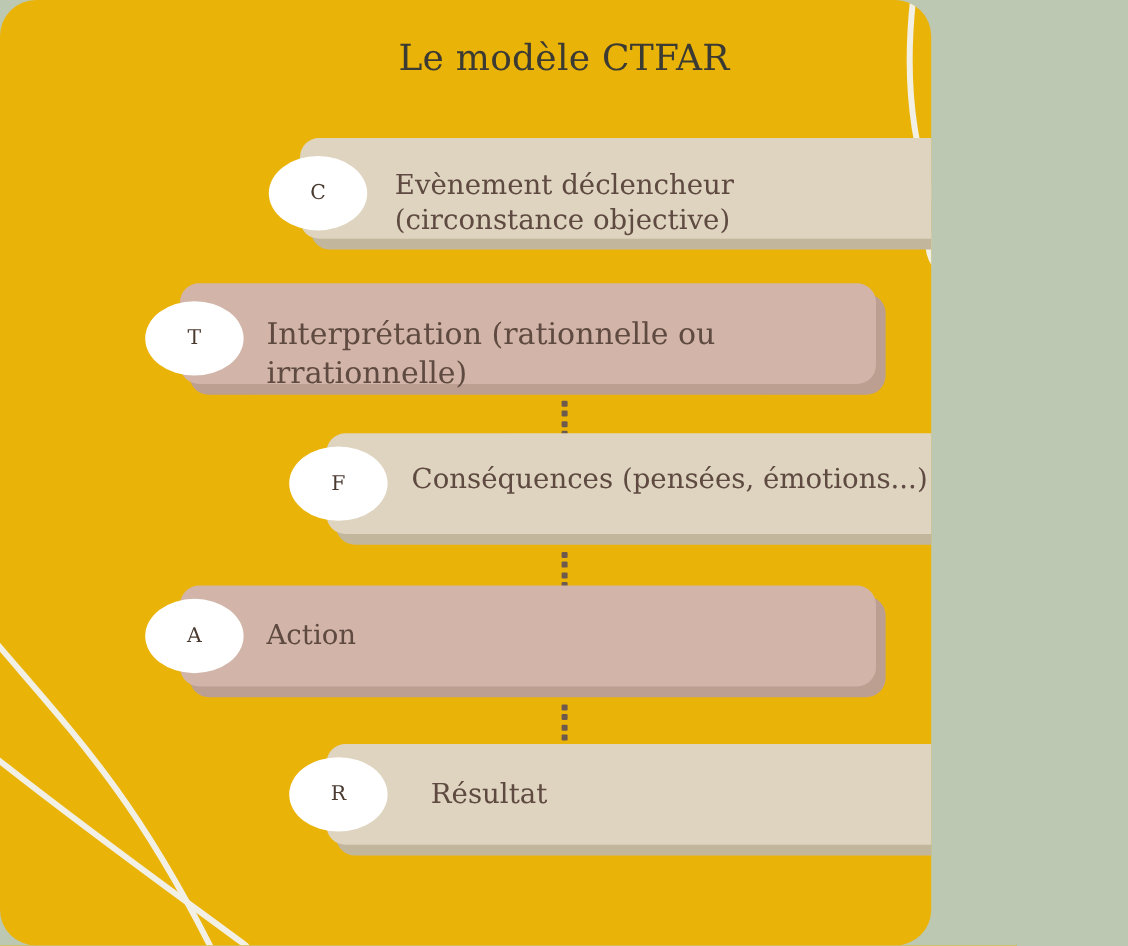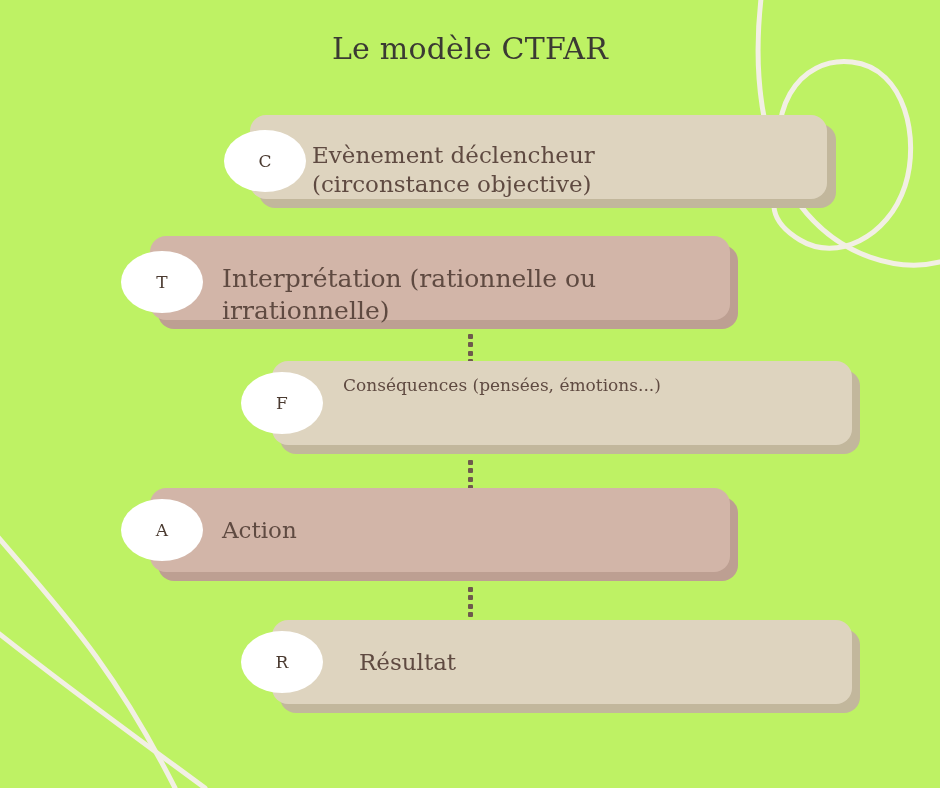--- a/index.html
+++ b/index.html
@@ -8,24 +8,25 @@
   }
   body {
     width: 940px;
     height: 788px;
     background: #bdc8b2;
     font-family: "Liberation Serif", serif;
     overflow: hidden;
   }
   #infographic {
     position: relative;
-    width: 940px;
+    width: 776px;
     height: 788px;
-    background: #bef264;
+    background: #eab308;
     overflow: hidden;
+    border-radius: 30px;
   }
   #decor-layer {
     position: absolute;
     left: 0; top: 0;
     width: 940px;
     height: 788px;
     pointer-events: none;
   }
   #title {
     position: absolute;
@@ -109,21 +110,21 @@
       <path d="M-8,530 C60,610 110,660 175,788"></path>
       <path d="M-8,628 C70,690 140,740 205,788"></path>
     </g>
   </svg>
 
   <div id="title">Le modèle CTFAR</div>
 
   <div class="row" style="left:0;top:0;">
     <div class="card-shadow" style="left:259px;top:124px;width:577px;height:84px;background:#c2b79c;"></div>
     <div class="card" style="left:250px;top:115px;width:577px;height:84px;background:#ded4bf;"></div>
-    <div class="card-label" style="left:312px;top:141px;width:520px;font-size:23px;">Evènement déclencheur
+    <div class="card-label" style="left:329px;top:141px;width:520px;font-size:23px;">Evènement déclencheur
 (circonstance objective)</div>
     <div class="badge" style="left:224px;top:130px;width:82px;height:62px;">
       <span>C</span>
     </div>
   </div>
 
   <div class="connector" style="left:466px;top:334px;width:8px;height:30px;">
     <i></i>
     <i></i>
     <i></i>
@@ -143,21 +144,21 @@
   <div class="connector" style="left:466px;top:460px;width:8px;height:30px;">
     <i></i>
     <i></i>
     <i></i>
     <i></i>
   </div>
 
   <div class="row" style="left:0;top:0;">
     <div class="card-shadow" style="left:280px;top:370px;width:580px;height:84px;background:#c2b79c;"></div>
     <div class="card" style="left:272px;top:361px;width:580px;height:84px;background:#ded4bf;"></div>
-    <div class="card-label" style="left:343px;top:375px;width:520px;font-size:17px;">Conséquences (pensées, émotions...)</div>
+    <div class="card-label" style="left:343px;top:386px;width:520px;font-size:23px;">Conséquences (pensées, émotions...)</div>
     <div class="badge" style="left:241px;top:372px;width:82px;height:62px;">
       <span>F</span>
     </div>
   </div>
 
   <div class="connector" style="left:466px;top:587px;width:8px;height:30px;">
     <i></i>
     <i></i>
     <i></i>
     <i></i>

